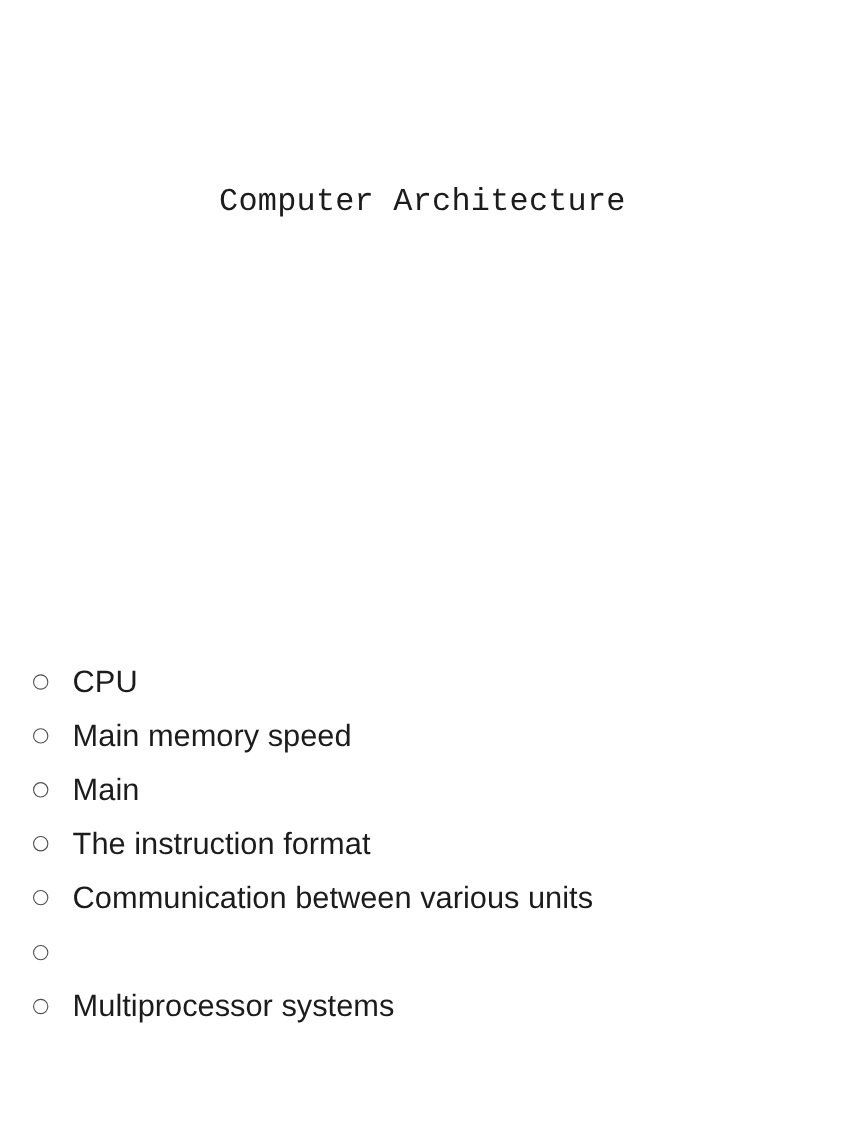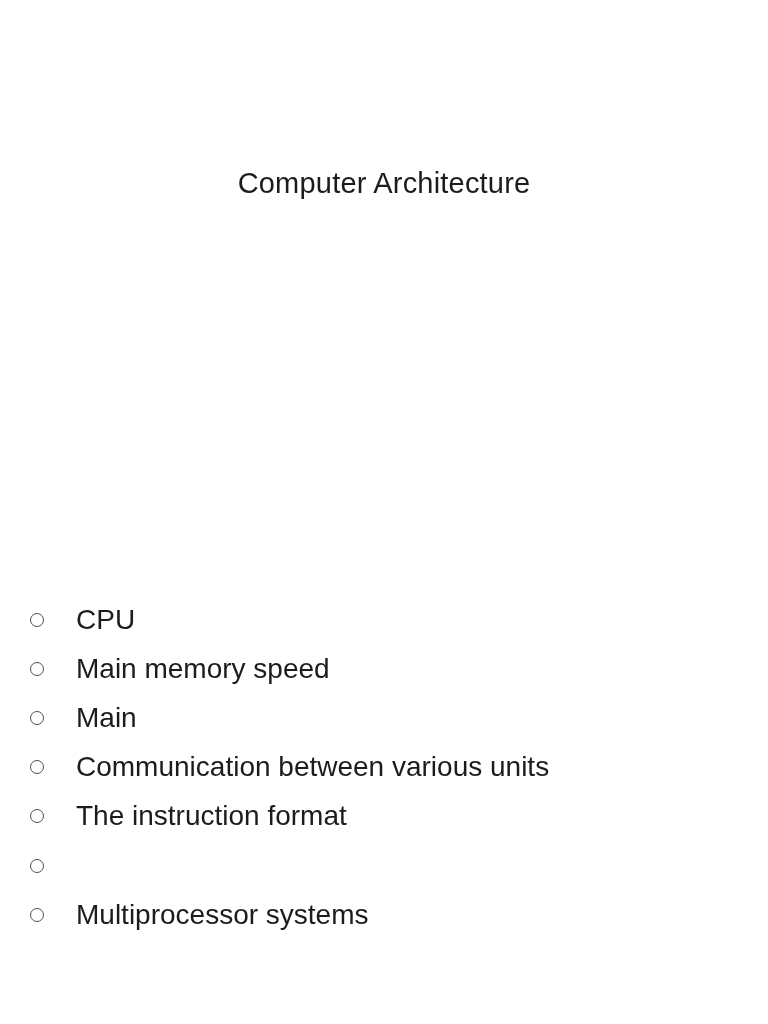--- a/index.html
+++ b/index.html
@@ -23,20 +23,21 @@
     top: 168px;
     left: 0;
     width: 768px;
     margin: 0;
     text-align: center;
     font-size: 29px;
     font-weight: 400;
     line-height: 1.1;
     color: var(--text-color, #1c1c1c);
     letter-spacing: 0.2px;
+    font-family: Liberation Mono, monospace;
   }
   .bullet-list {
     position: absolute;
     top: 595px;
     left: 0;
     width: 768px;
     margin: 0;
     padding: 0;
     list-style: none;
   }
@@ -48,21 +49,21 @@
   .circle-bullet {
     flex: 0 0 auto;
     width: 14px;
     height: 14px;
     box-sizing: border-box;
     border: 1.6px solid var(--bullet-color, #4f4f4f);
     border-radius: 50%;
     margin-left: 30px;
   }
   .bullet-label {
-    margin-left: 32px;
+    margin-left: 22px;
     font-size: 28px;
     font-weight: 400;
     line-height: 1.15;
     color: var(--text-color, #1c1c1c);
     white-space: nowrap;
   }
 </style>
 </head>
 <body>
 
@@ -76,25 +77,25 @@
       <li class="bullet-item">
         <span class="circle-bullet"></span>
         <span class="bullet-label">Main memory speed</span>
       </li>
       <li class="bullet-item">
         <span class="circle-bullet"></span>
         <span class="bullet-label">Main</span>
       </li>
       <li class="bullet-item">
         <span class="circle-bullet"></span>
-        <span class="bullet-label">Communication between various units</span>
+        <span class="bullet-label">The instruction format</span>
       </li>
       <li class="bullet-item">
         <span class="circle-bullet"></span>
-        <span class="bullet-label">The instruction format</span>
+        <span class="bullet-label">Communication between various units</span>
       </li>
       <li class="bullet-item">
         <span class="circle-bullet"></span>
       </li>
       <li class="bullet-item">
         <span class="circle-bullet"></span>
         <span class="bullet-label">Multiprocessor systems</span>
       </li>
     </ul>
 </div>

